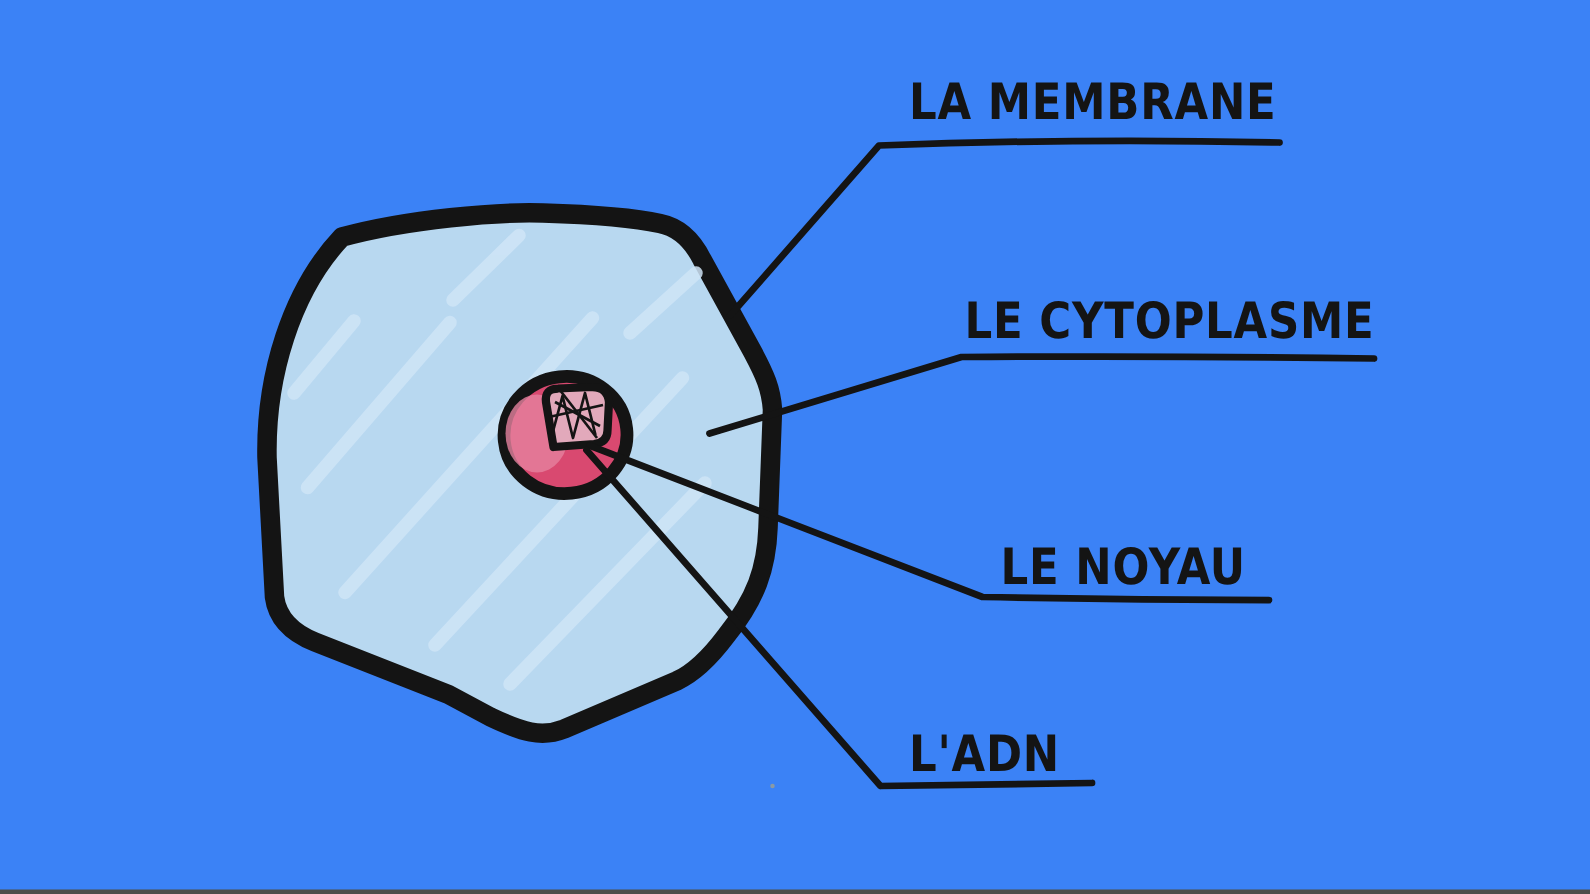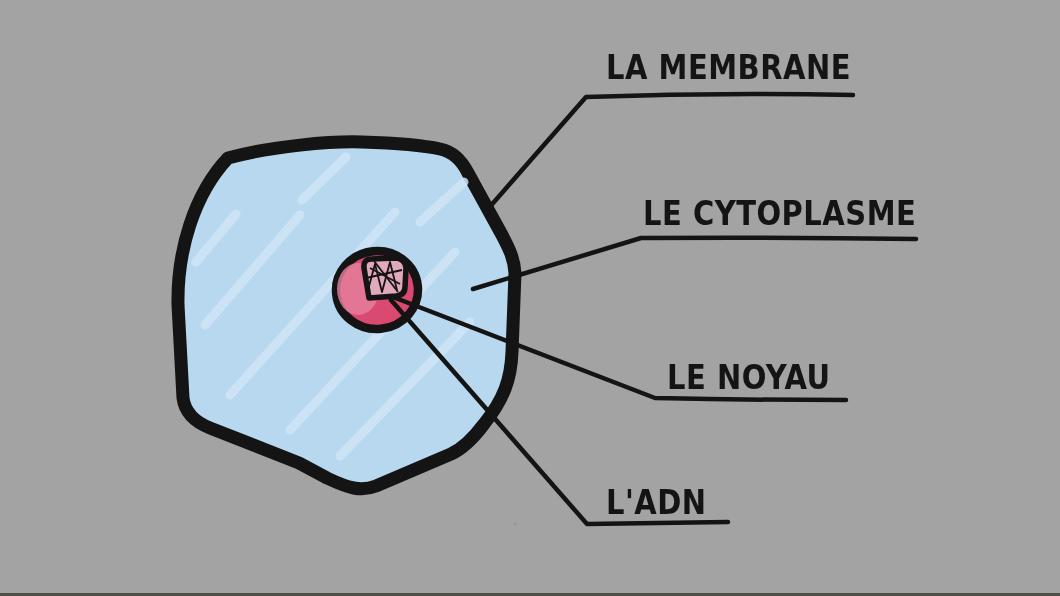--- a/index.html
+++ b/index.html
@@ -1,21 +1,21 @@
 <!DOCTYPE html>
 <html><head>
 <meta charset="utf-8">
 <style>
   html, body { margin: 0; padding: 0; background: #c9d6e2; }
   .stage {
     position: relative;
     width: 1060px;
     height: 596px;
     overflow: hidden;
-    background: #a3a3a3;
+    background: #3b82f6;
     font-family: "DejaVu Sans", "Liberation Sans", sans-serif;
   }
   svg.scene {
     position: absolute;
     left: 0; top: 0;
     width: 1060px; height: 596px;
     display: block;
   }
   .diagram-label {
     position: absolute;

